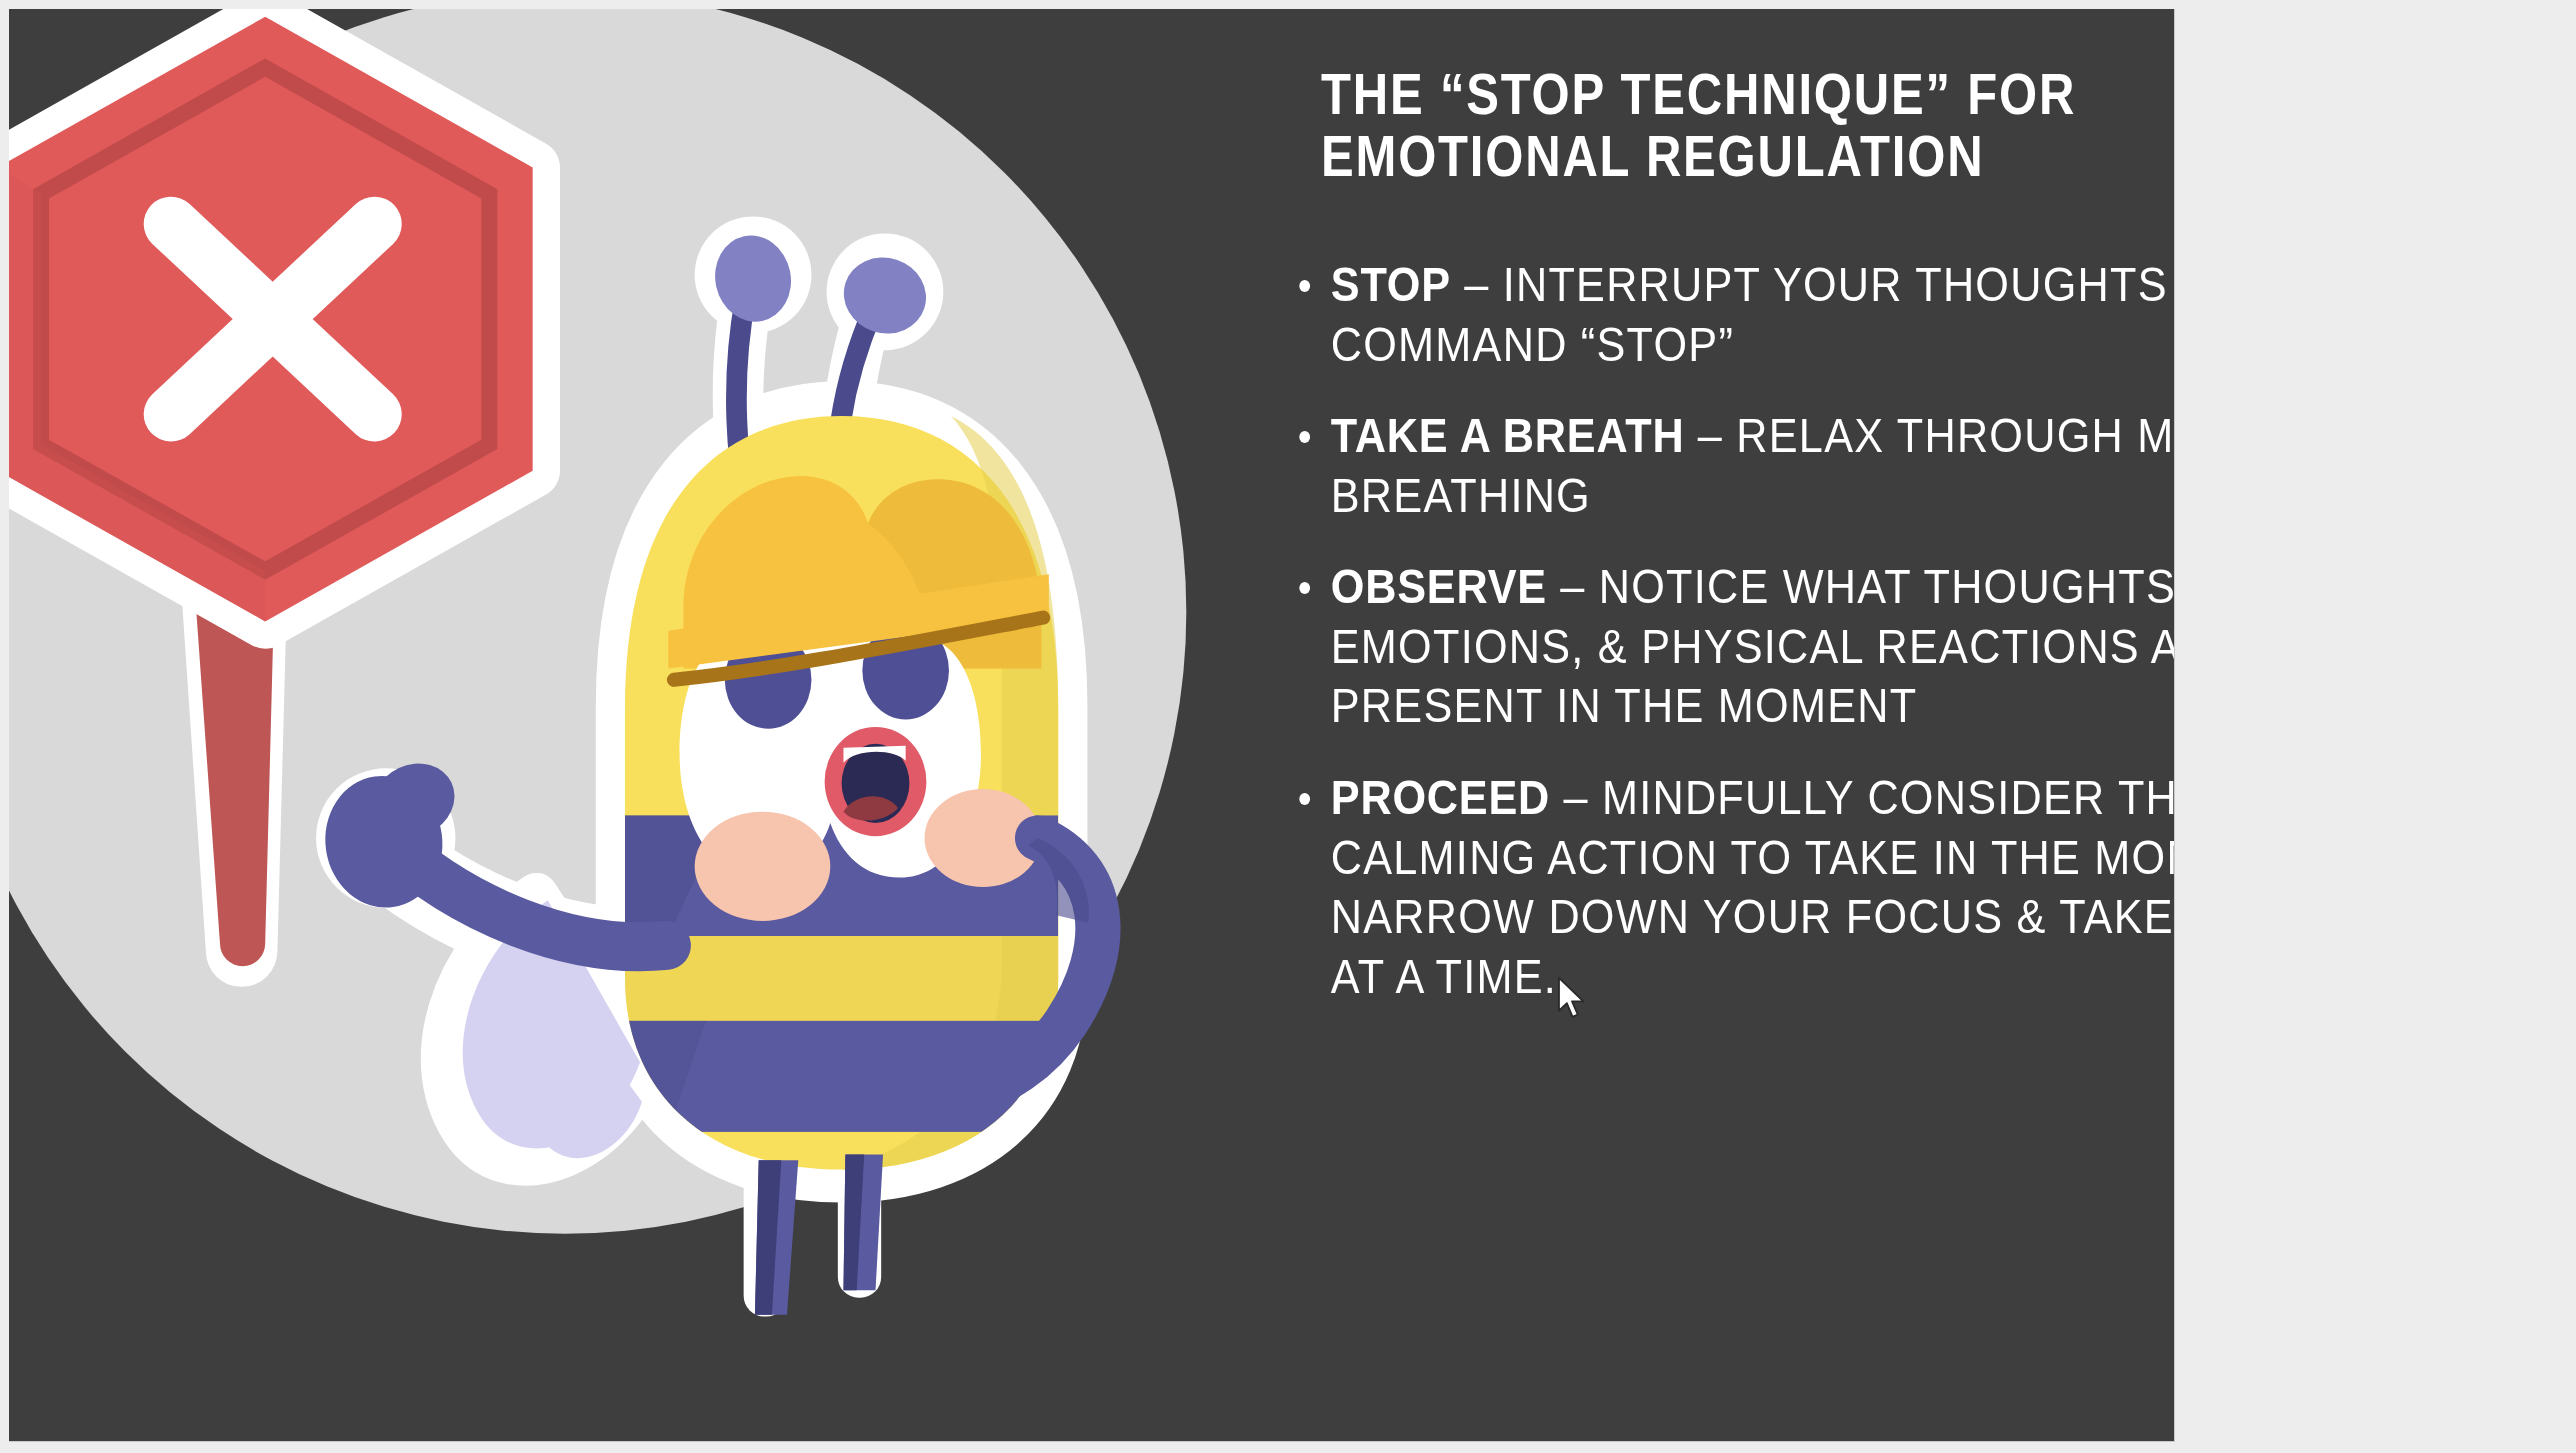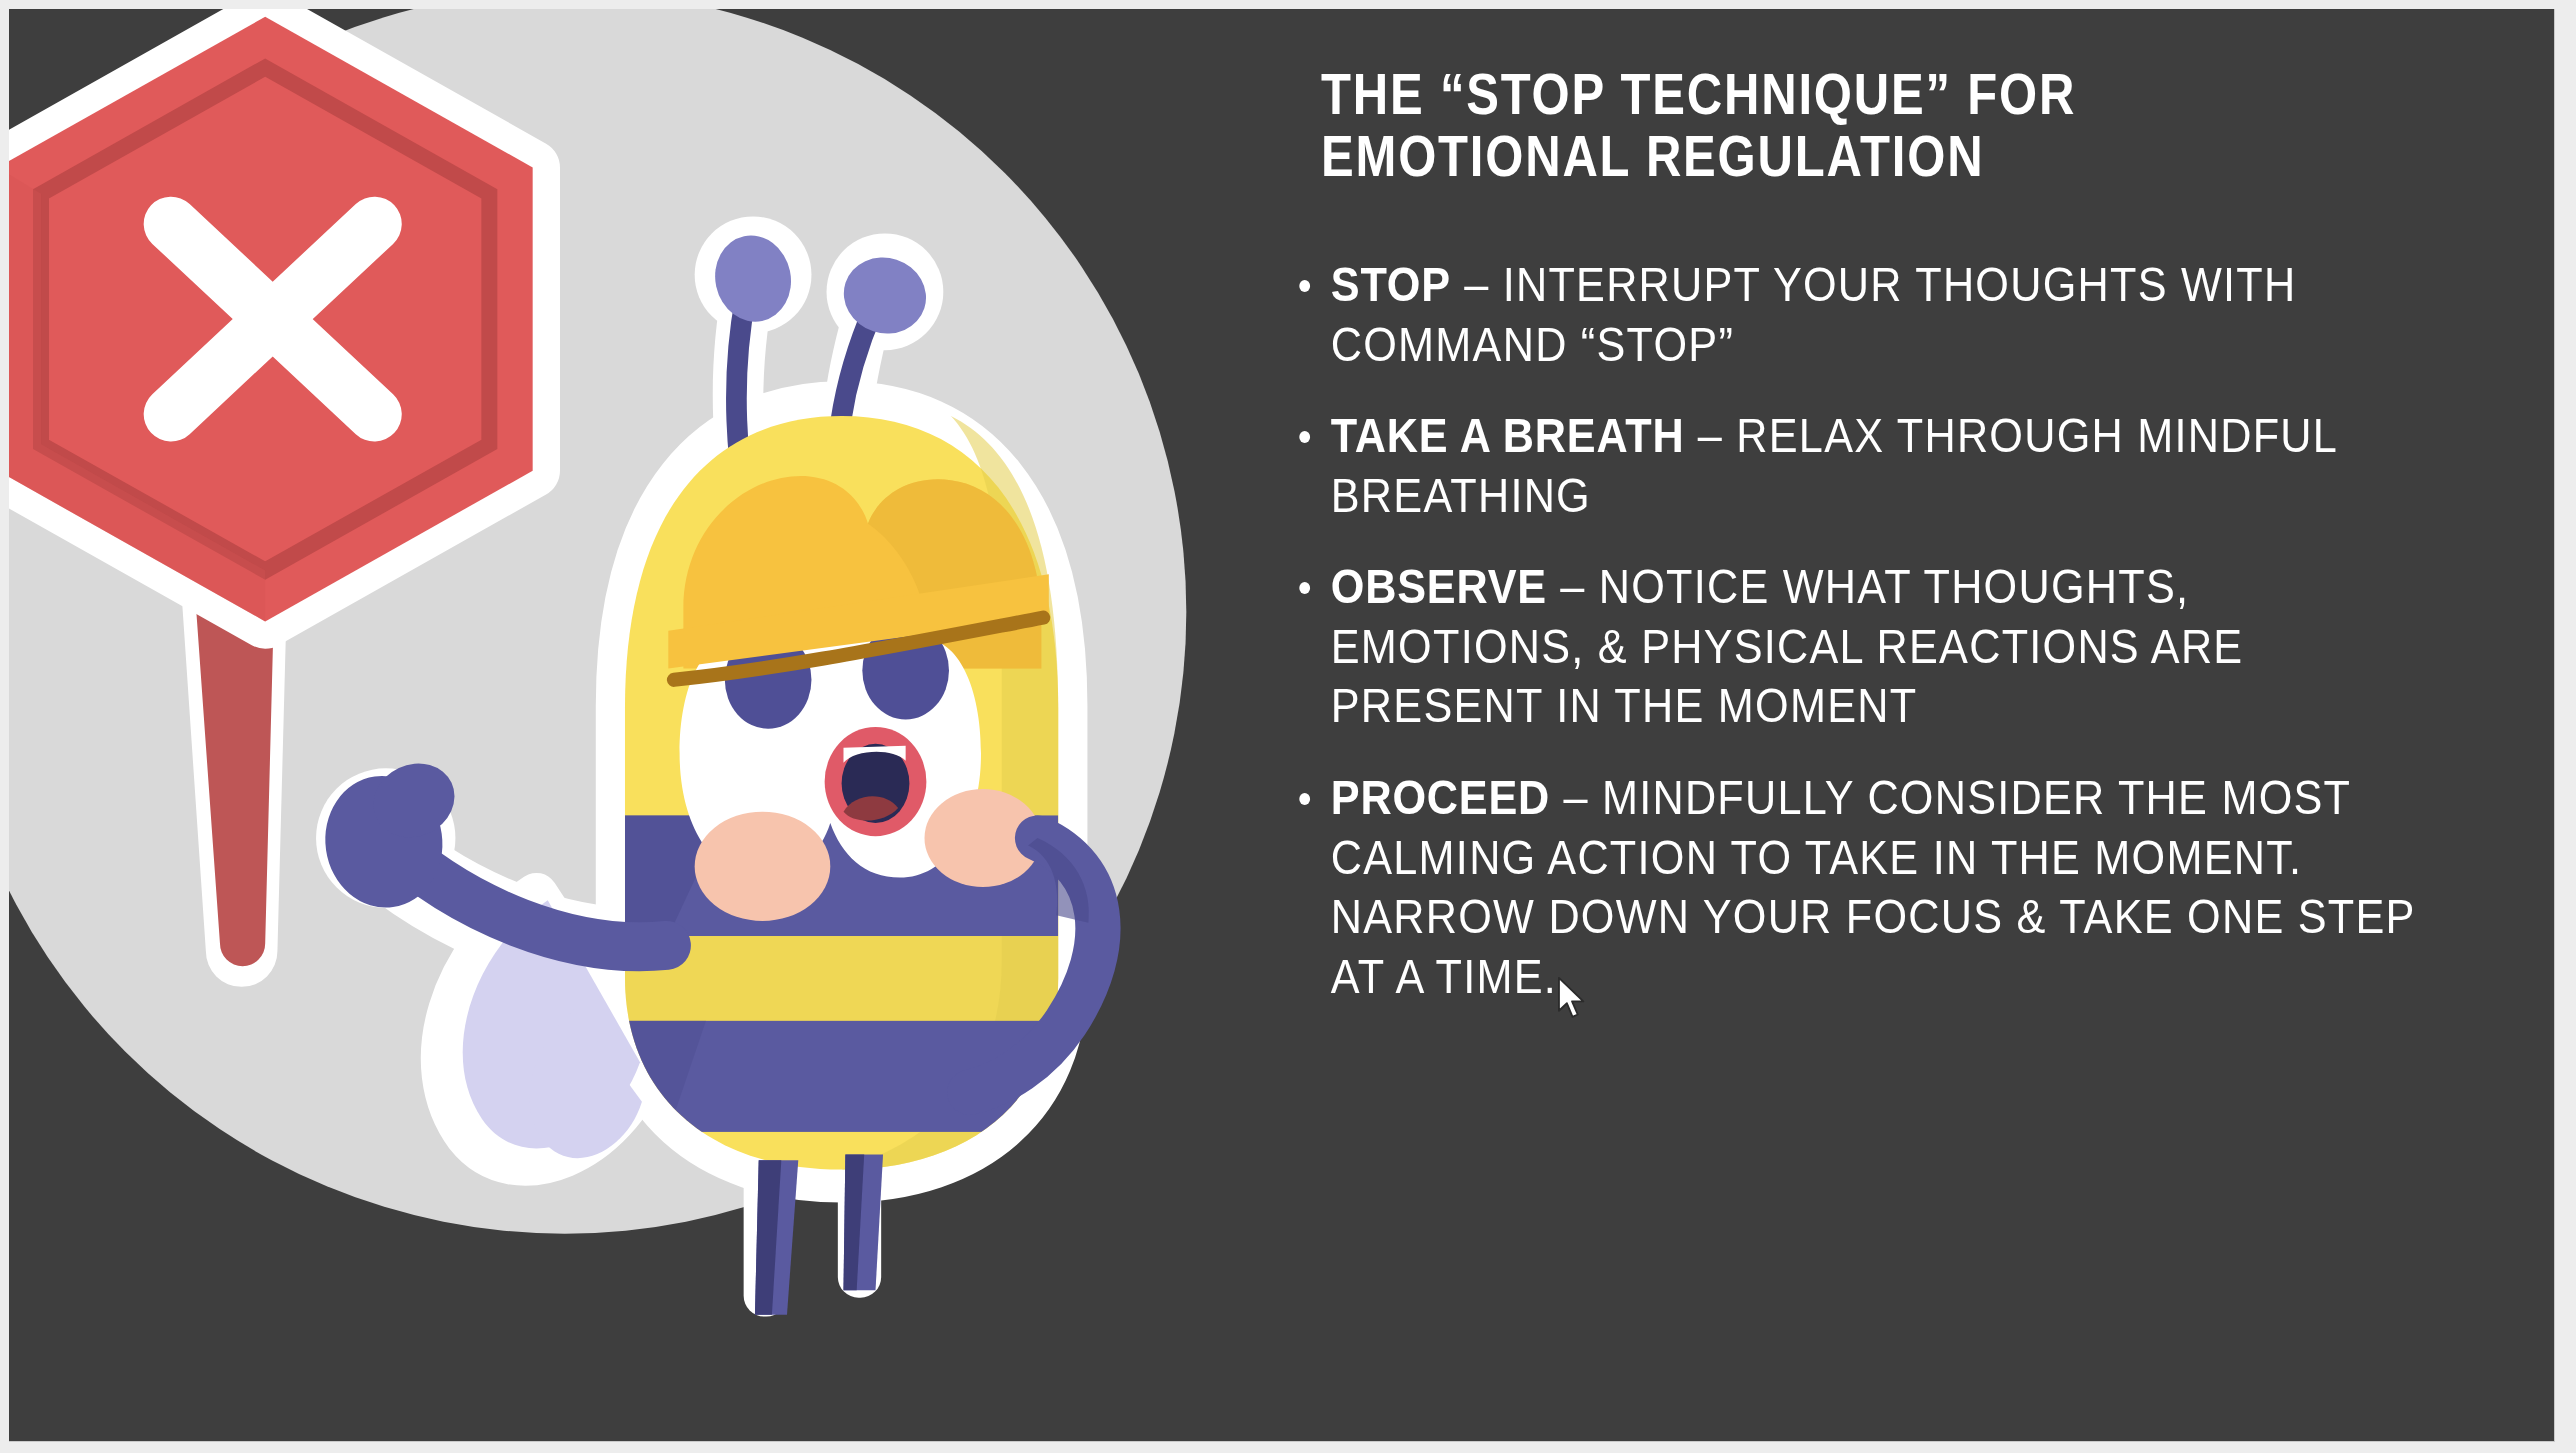--- a/index.html
+++ b/index.html
@@ -11,21 +11,21 @@
     width: 2576px;
     height: 1454px;
     overflow: hidden;
     font-family: "Liberation Sans", sans-serif;
   }
 
   #slide {
     position: absolute;
     left: 9.4px;
     top: 9.4px;
-    width: 2546px;
+    width: 2166px;
     height: 1433px;
     background: #3E3E3E;
     overflow: hidden;
     box-sizing: border-box;
     border-right: 0.9px solid #C9C9C9;
     border-bottom: 0.9px solid #C9C9C9;
   }
 
   
   #illustration {

